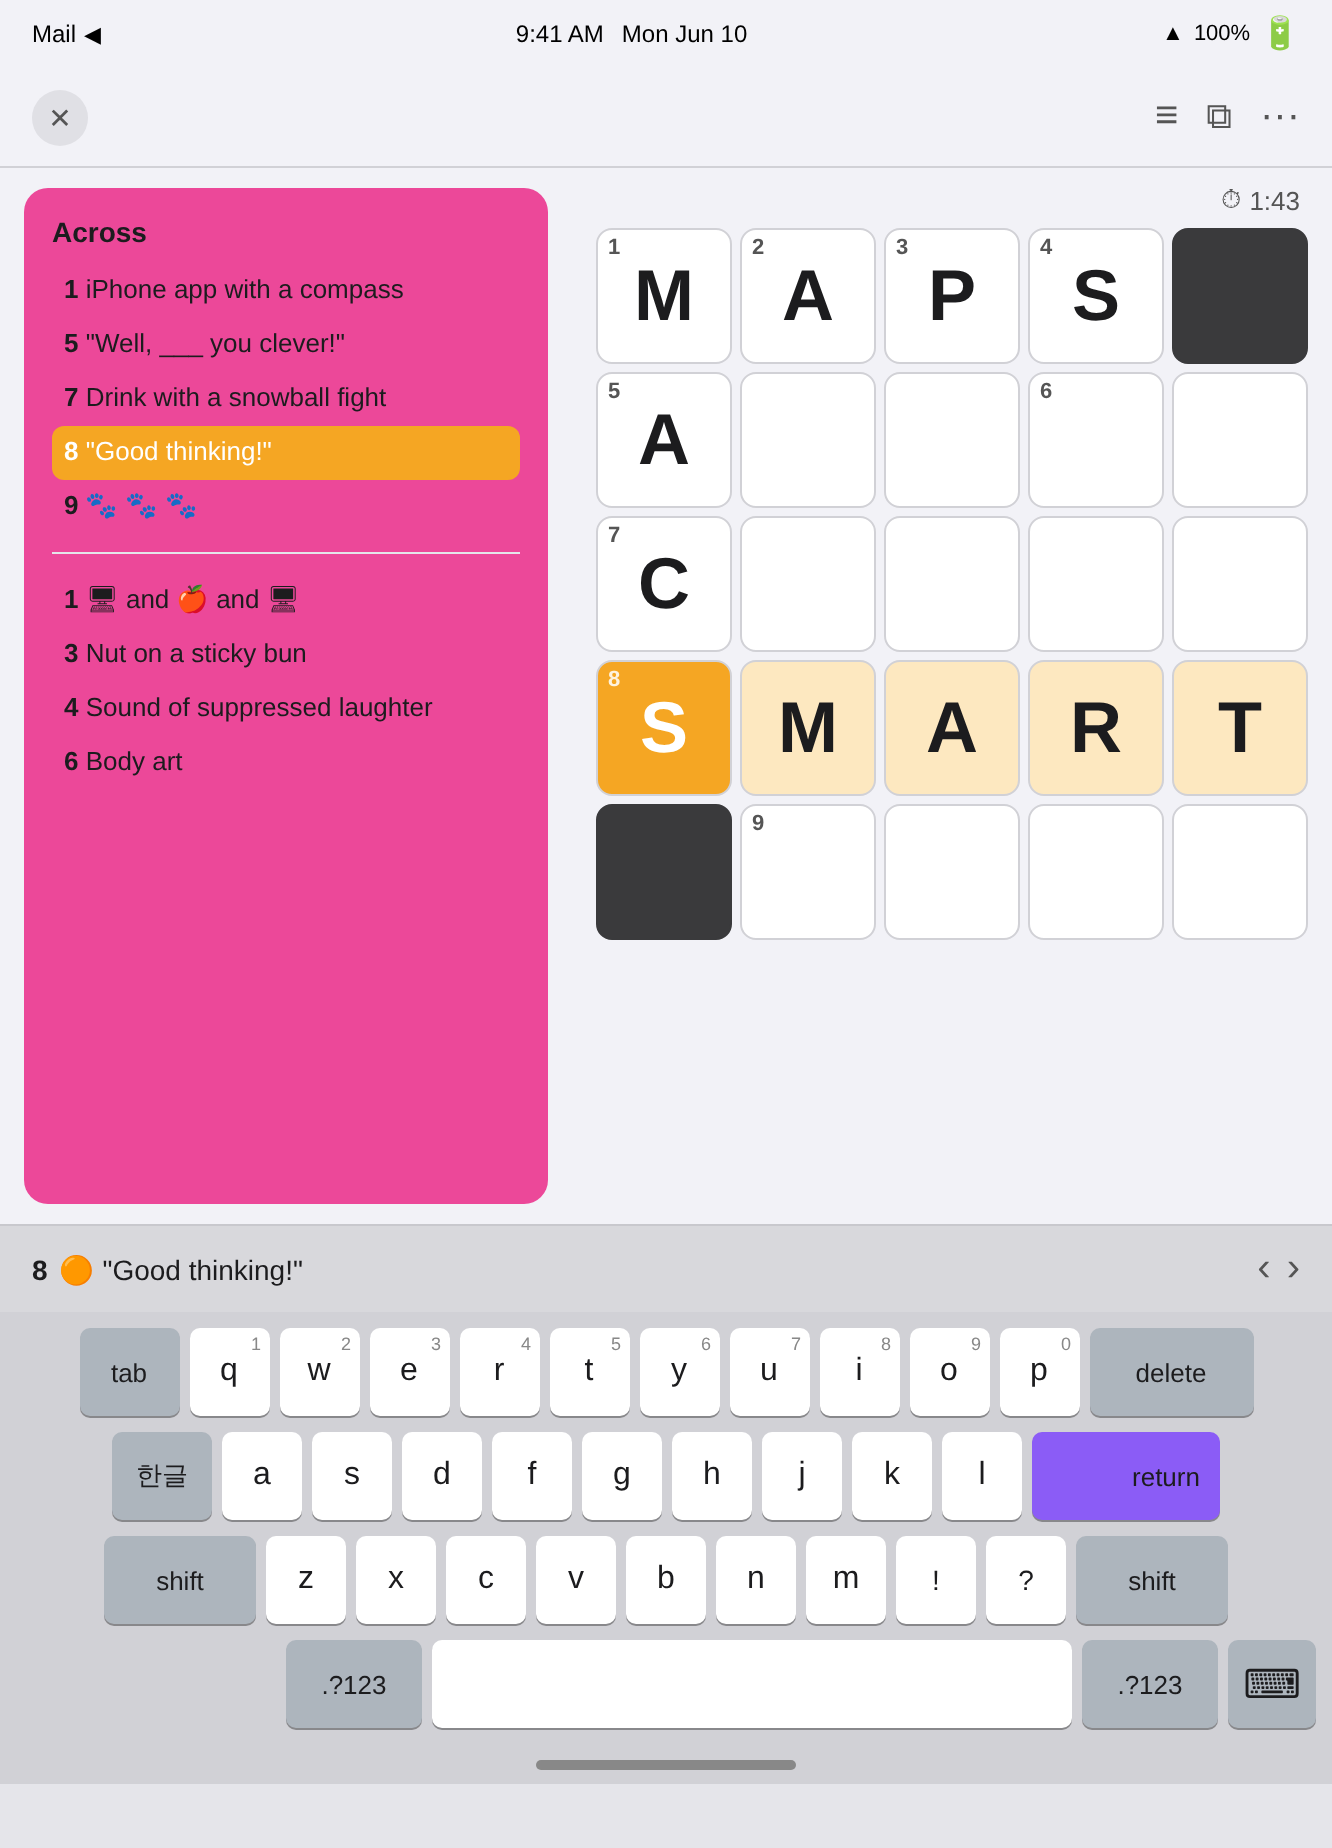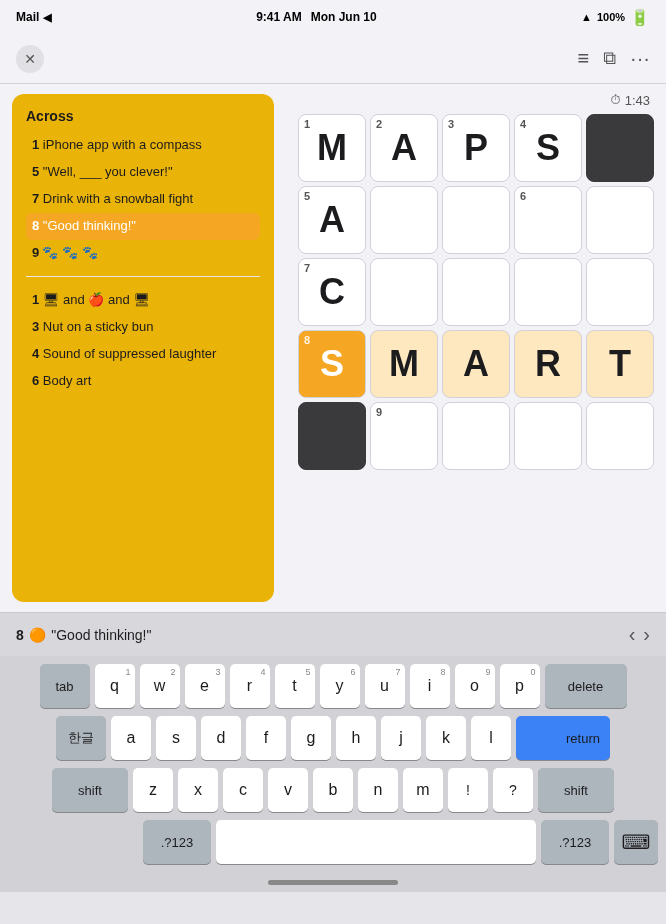--- a/index.html
+++ b/index.html
@@ -14,21 +14,21 @@
 
     
     .status-bar {
       background: #f2f2f7;
       height: 34px;
       display: flex;
       align-items: center;
       justify-content: space-between;
       padding: 12px 16px;
       font-size: 12px;
-      font-weight: 700;
+      font-weight: 400;
     }
     .status-left { display: flex; align-items: center; gap: 4px; }
     .status-center { display: flex; gap: 3px; }
     .status-right { display: flex; align-items: center; gap: 5px; font-size: 11px; }
 
     
     .nav-bar {
       background: #f2f2f7;
       height: 50px;
       display: flex;
@@ -62,21 +62,21 @@
     
     .main-area {
       background: #f2f2f7;
       display: flex;
       height: calc(612px - 84px);
     }
 
     
     .clues-panel {
       width: 262px;
-      background: #eab308;
+      background: #ec4899;
       border-radius: 12px;
       margin: 10px 8px 10px 12px;
       padding: 14px;
       overflow-y: auto;
       flex-shrink: 0;
     }
     .clue-section-title {
       font-size: 14px;
       font-weight: 700;
       color: #1c1c1e;
@@ -224,21 +224,21 @@
       min-width: 50px;
       color: #1c1c1e;
       font-weight: 500;
     }
     .kb-key.delete-key {
       background: #adb5bd;
       min-width: 82px;
       font-size: 13px;
     }
     .kb-key.return-key {
-      background: #3b82f6;
+      background: #8b5cf6;
       min-width: 94px;
       font-size: 13px;
       padding-left: 40px;
     }
     .kb-key.shift-key {
       background: #adb5bd;
       min-width: 76px;
       font-size: 13px;
     }
     .kb-spacebar {

